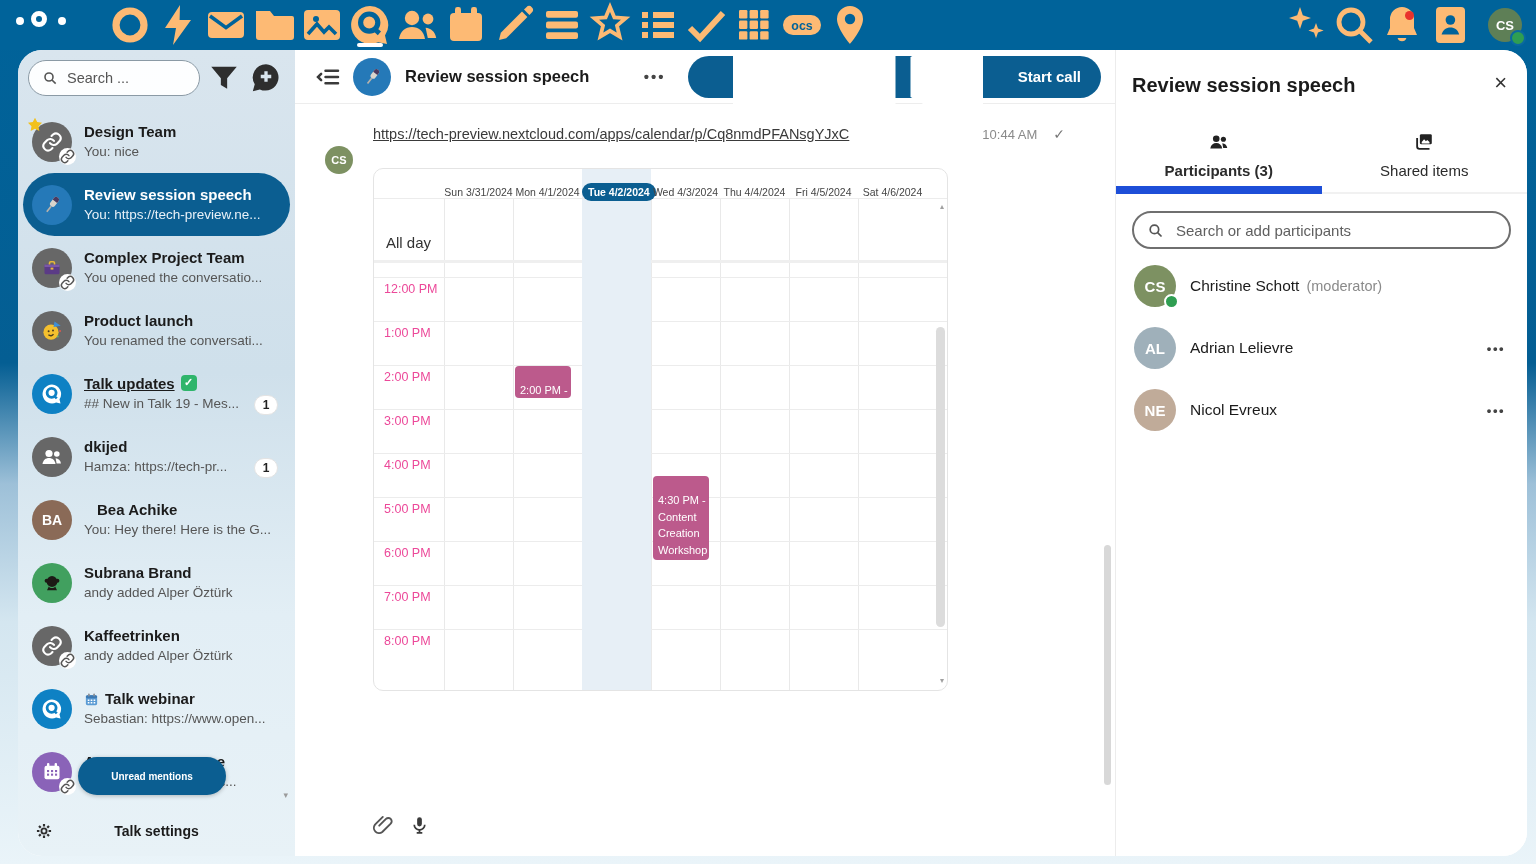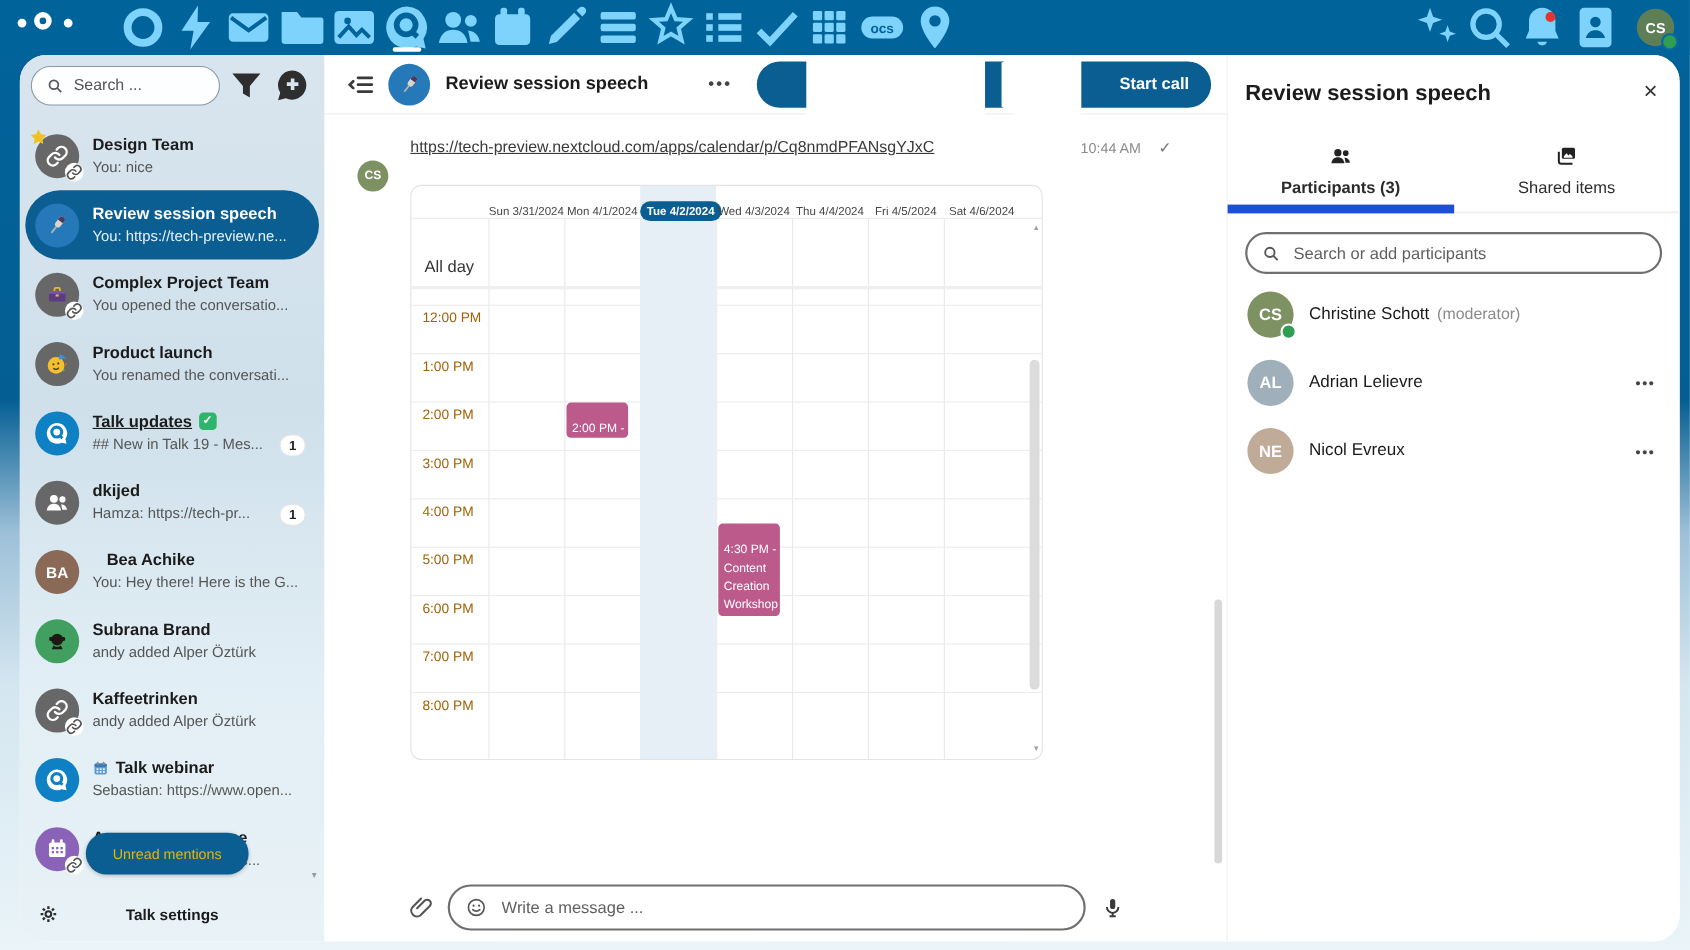--- a/index.html
+++ b/index.html
@@ -6,21 +6,21 @@
     font-family:"Liberation Sans",sans-serif;
     background:linear-gradient(180deg,#00639a 0%,#045e93 42%,#9dc0d8 56%,#d4e6f0 72%,#eaf4f9 100%);}
   *{box-sizing:border-box}
   
   .topbar{position:absolute;left:0;top:0;width:1536px;height:50px;background:#00639a;display:flex;align-items:center;padding:0 14px;z-index:10}
   .tb-logo{width:64px;height:30px;position:relative;margin-right:28px}
   .tb-logo i{position:absolute;border:5px solid #fff;border-radius:50%;background:transparent}
   .tb-logo i.c1{width:8px;height:8px;left:2px;top:7px;border-width:4.5px}
   .tb-logo i.c2{width:16px;height:16px;left:17px;top:1px;border-width:5.5px}
   .tb-logo i.c3{width:8px;height:8px;left:44px;top:7px;border-width:4.5px}
-  .tb-slot{width:48px;height:50px;display:flex;align-items:center;justify-content:center;position:relative;color:#7dd3fc;cursor:pointer}
+  .tb-slot{width:48px;height:50px;display:flex;align-items:center;justify-content:center;position:relative;color:#fdba74;cursor:pointer}
   .tb-slot svg{width:24px;height:24px}
   .tb-slot.active::after{content:"";position:absolute;left:11px;right:11px;bottom:3px;height:4px;border-radius:2px;background:#fff}
   .tb-right{margin-left:auto;display:flex;align-items:center}
   .tb-dot{position:absolute;right:12px;top:11px;width:9px;height:9px;border-radius:50%;background:#e9322d}
   .tb-avatar{width:34px;height:34px;border-radius:50%;margin-left:14px;position:relative;display:flex;align-items:center;justify-content:center;color:#fff;font-weight:700;font-size:13px;background:#5e7f56;cursor:pointer}
   .tb-avatar .status{position:absolute;right:-4px;bottom:-4px;width:16px;height:16px;border-radius:50%;background:#2f9e52;border:2px solid #0a699f}
   
   .app{position:absolute;left:18px;top:50px;width:1509px;height:806px;border-radius:24px;overflow:hidden;display:flex;background:#fff;z-index:5}
   
   .sidebar{width:277px;flex:none;background:linear-gradient(180deg,#d9e5ee 0%,#cfe0eb 40%,#e2eef5 70%,#e8f2f7 100%);position:relative;display:flex;flex-direction:column}
@@ -37,21 +37,21 @@
   .badge-link{position:absolute;right:-4px;bottom:-3px;width:17px;height:17px;border-radius:50%;background:#fff;display:flex;align-items:center;justify-content:center;color:#555}
   .badge-link svg{width:10px;height:10px}
   .conv-texts{flex:1;min-width:0}
   .conv-title{font-size:15px;font-weight:700;color:#1b1b1b;white-space:nowrap;overflow:hidden;display:flex;align-items:center;gap:6px;line-height:1.45}
   .conv-sub{font-size:13.5px;color:#555;white-space:nowrap;overflow:hidden;line-height:1.5}
   .conv.selected .conv-title{color:#fff}
   .conv.selected .conv-sub{color:#e8f1f8}
   .unread-pill{position:absolute;right:12px;top:33px;min-width:24px;height:20px;background:#fff;border:1px solid #e3e3e3;border-radius:10px;color:#222;font-size:12px;font-weight:700;display:flex;align-items:center;justify-content:center;padding:0 6px}
   .tbadge-check{width:16px;height:16px;border-radius:4px;background:#2fb56b;display:inline-flex;align-items:center;justify-content:center;color:#fff;font-size:11px;flex:none}
   .mini-cal{width:15px;height:15px;flex:none}
-  .unread-mentions{position:absolute;left:60px;bottom:61px;width:148px;height:38px;border-radius:19px;background:#0b5e91;color:#eab308;font-weight:400;font-size:13px;display:flex;align-items:center;justify-content:center;box-shadow:0 1px 4px rgba(0,0,0,.25);cursor:pointer;z-index:4}
+  .unread-mentions{position:absolute;left:60px;bottom:61px;width:148px;height:38px;border-radius:19px;background:#0b5e91;color:#ffffff;font-weight:700;font-size:10px;display:flex;align-items:center;justify-content:center;box-shadow:0 1px 4px rgba(0,0,0,.25);cursor:pointer;z-index:4}
   .sb-scrollhint{position:absolute;right:7px;bottom:56px;color:#9b9b9b;font-size:9px}
   .sb-footer{height:50px;flex:none;display:flex;align-items:center;padding:0 16px;position:relative}
   .sb-footer .gear{color:#2e2e2e;width:20px;height:20px;cursor:pointer}
   .sb-footer .lbl{position:absolute;left:0;right:0;text-align:center;font-weight:700;font-size:14px;color:#1b1b1b;cursor:pointer}
   
   .chat{flex:1;min-width:0;background:#fff;display:flex;flex-direction:column;position:relative}
   .chat-header{height:54px;flex:none;display:flex;align-items:center;gap:10px;padding:0 14px 0 18px;border-bottom:1px solid #ededed}
   .collapse-btn{width:30px;height:30px;color:#3a3a3a;cursor:pointer}
   .chat-h-avatar{width:38px;height:38px;border-radius:50%;background:#2579b8;display:flex;align-items:center;justify-content:center;flex:none}
   .chat-h-avatar svg{width:23px;height:23px}
@@ -75,21 +75,21 @@
   .cal-head{position:relative;z-index:3;height:30px;display:flex;align-items:flex-end;border-bottom:1px solid #ececec}
   .cal-gutter{width:70px;flex:none}
   .cal-day{width:69px;flex:none;text-align:center;font-size:10.5px;color:#454545;white-space:nowrap}
   .cal-day .pill{background:#0b5e91;color:#fff;font-weight:700;border-radius:10px;padding:3px 6px}
   .cal-vlines{position:absolute;top:30px;bottom:0;left:0;right:0;z-index:1}
   .cal-vline{position:absolute;top:0;bottom:0;width:1px;background:#e9e9e9}
   .cal-allday{position:relative;z-index:1;height:64px;border-bottom:3px solid #efefef}
   .cal-allday .lbl{position:absolute;left:12px;bottom:9px;font-size:15px;color:#333}
   .cal-grid{position:relative;z-index:1;height:426px}
   .cal-hline{position:absolute;left:0;right:0;height:1px;background:#ececec}
-  .cal-hour{position:absolute;left:10px;font-size:12.5px;color:#a16207}
+  .cal-hour{position:absolute;left:10px;font-size:12.5px;color:#ec4899}
   .cal-ev{position:absolute;z-index:3;width:56px;border-radius:4px;color:#fff;font-size:11px;line-height:1.5;padding:16px 5px;overflow:hidden;cursor:pointer}
   .cal-sb{position:absolute;z-index:4;right:2px;top:158px;width:9px;height:300px;border-radius:5px;background:#dcdcdc}
   .cal-arrow{position:absolute;z-index:4;right:3px;color:#a0a0a0;font-size:8px}
   .chat-sb{position:absolute;right:4px;top:441px;width:7px;height:240px;border-radius:4px;background:#d8d8d8;z-index:5}
   .chat-input{height:62px;flex:none;display:flex;align-items:center;padding-left:76px}
   .clip-btn{width:24px;height:24px;color:#555;cursor:pointer}
   .input-pill{width:580px;height:42px;margin-left:12px;border:2px solid #6f6f6f;border-radius:22px;display:flex;align-items:center;gap:11px;padding:0 14px}
   .input-pill input{border:none;outline:none;flex:1;font-size:15px;color:#333;font-family:"Liberation Sans",sans-serif;background:transparent}
   .input-pill input::placeholder{color:#5f5f5f}
   .emoji-btn{width:20px;height:20px;color:#555;cursor:pointer}
@@ -659,31 +659,20 @@
 <span class="cal-arrow" style="bottom:5px">▾</span>
         </div>
       <div class="chat-sb"></div>
     </div>
     <div class="chat-input">
       <span class="clip-btn sicon" id="clip-ic">
           <svg viewBox="0 0 24 24" fill="currentColor" xmlns="http://www.w3.org/2000/svg" style="width:100%;height:100%">
             <path d="M8.2 12.7l6.8-6.8a3.3 3.3 0 0 1 4.7 4.7l-8.4 8.4a5.2 5.2 0 0 1-7.3-7.3l7.8-7.8" fill="none" stroke="currentColor" stroke-width="1.9" stroke-linecap="round"></path>
           </svg>
         </span>
-      <div class="input-pill">
-        <span class="emoji-btn sicon" id="emoji-ic">
-            <svg viewBox="0 0 24 24" fill="currentColor" xmlns="http://www.w3.org/2000/svg" style="width:100%;height:100%">
-              <circle cx="12" cy="12" r="8.6" fill="none" stroke="currentColor" stroke-width="1.8"></circle>
-              <circle cx="9" cy="10" r="1.2"></circle>
-              <circle cx="15" cy="10" r="1.2"></circle>
-              <path d="M8.2 14.3c2 2.2 5.6 2.2 7.6 0" fill="none" stroke="currentColor" stroke-width="1.8" stroke-linecap="round"></path>
-            </svg>
-          </span>
-        <input type="text" placeholder="Write a message ..." style="">
-      </div>
       <span class="mic-btn sicon" id="mic-ic">
           <svg viewBox="0 0 24 24" fill="currentColor" xmlns="http://www.w3.org/2000/svg" style="width:100%;height:100%">
             <rect x="9.3" y="2.5" width="5.4" height="10.5" rx="2.7"></rect>
             <path d="M6 11a6 6 0 0 0 12 0" fill="none" stroke="currentColor" stroke-width="2"></path>
             <path d="M12 17v3.5M8.8 20.5h6.4" stroke="currentColor" stroke-width="2" fill="none"></path>
           </svg>
         </span>
     </div>
   </div>
 

